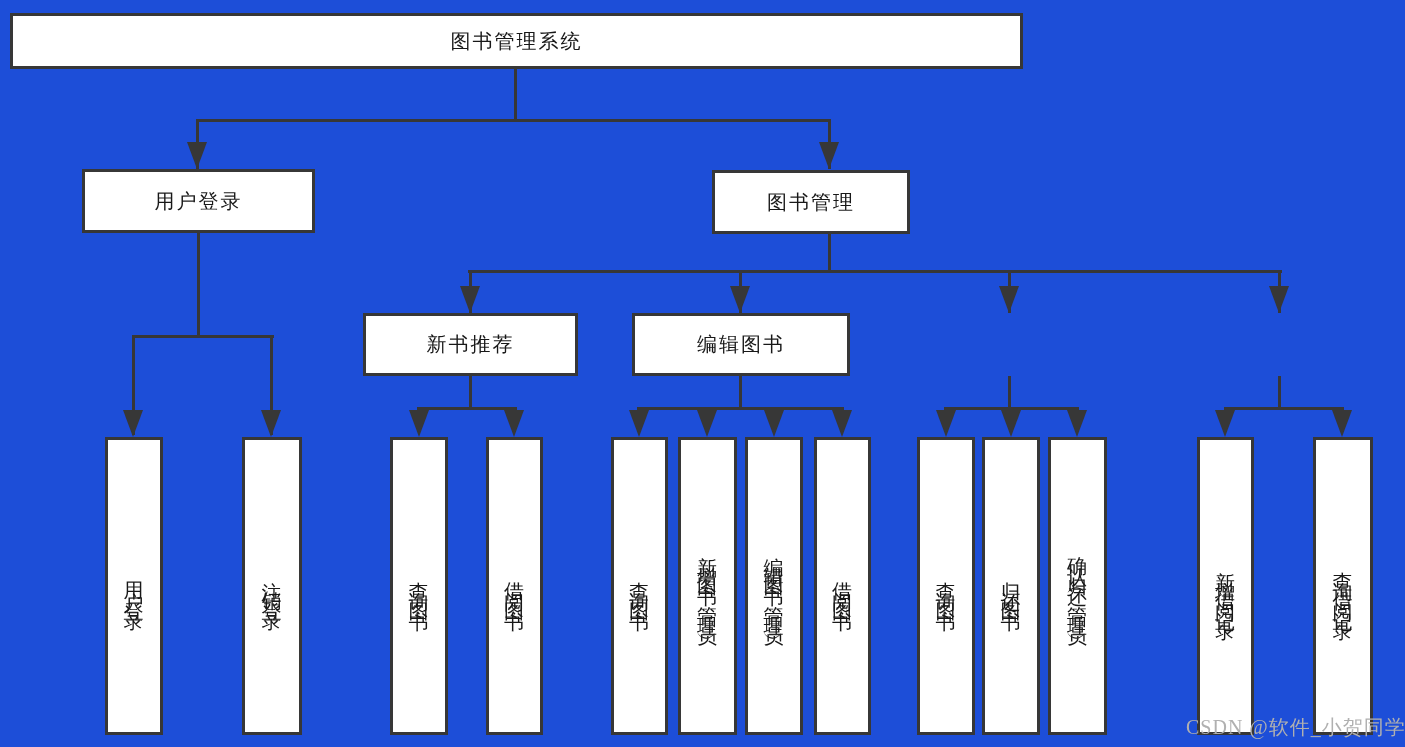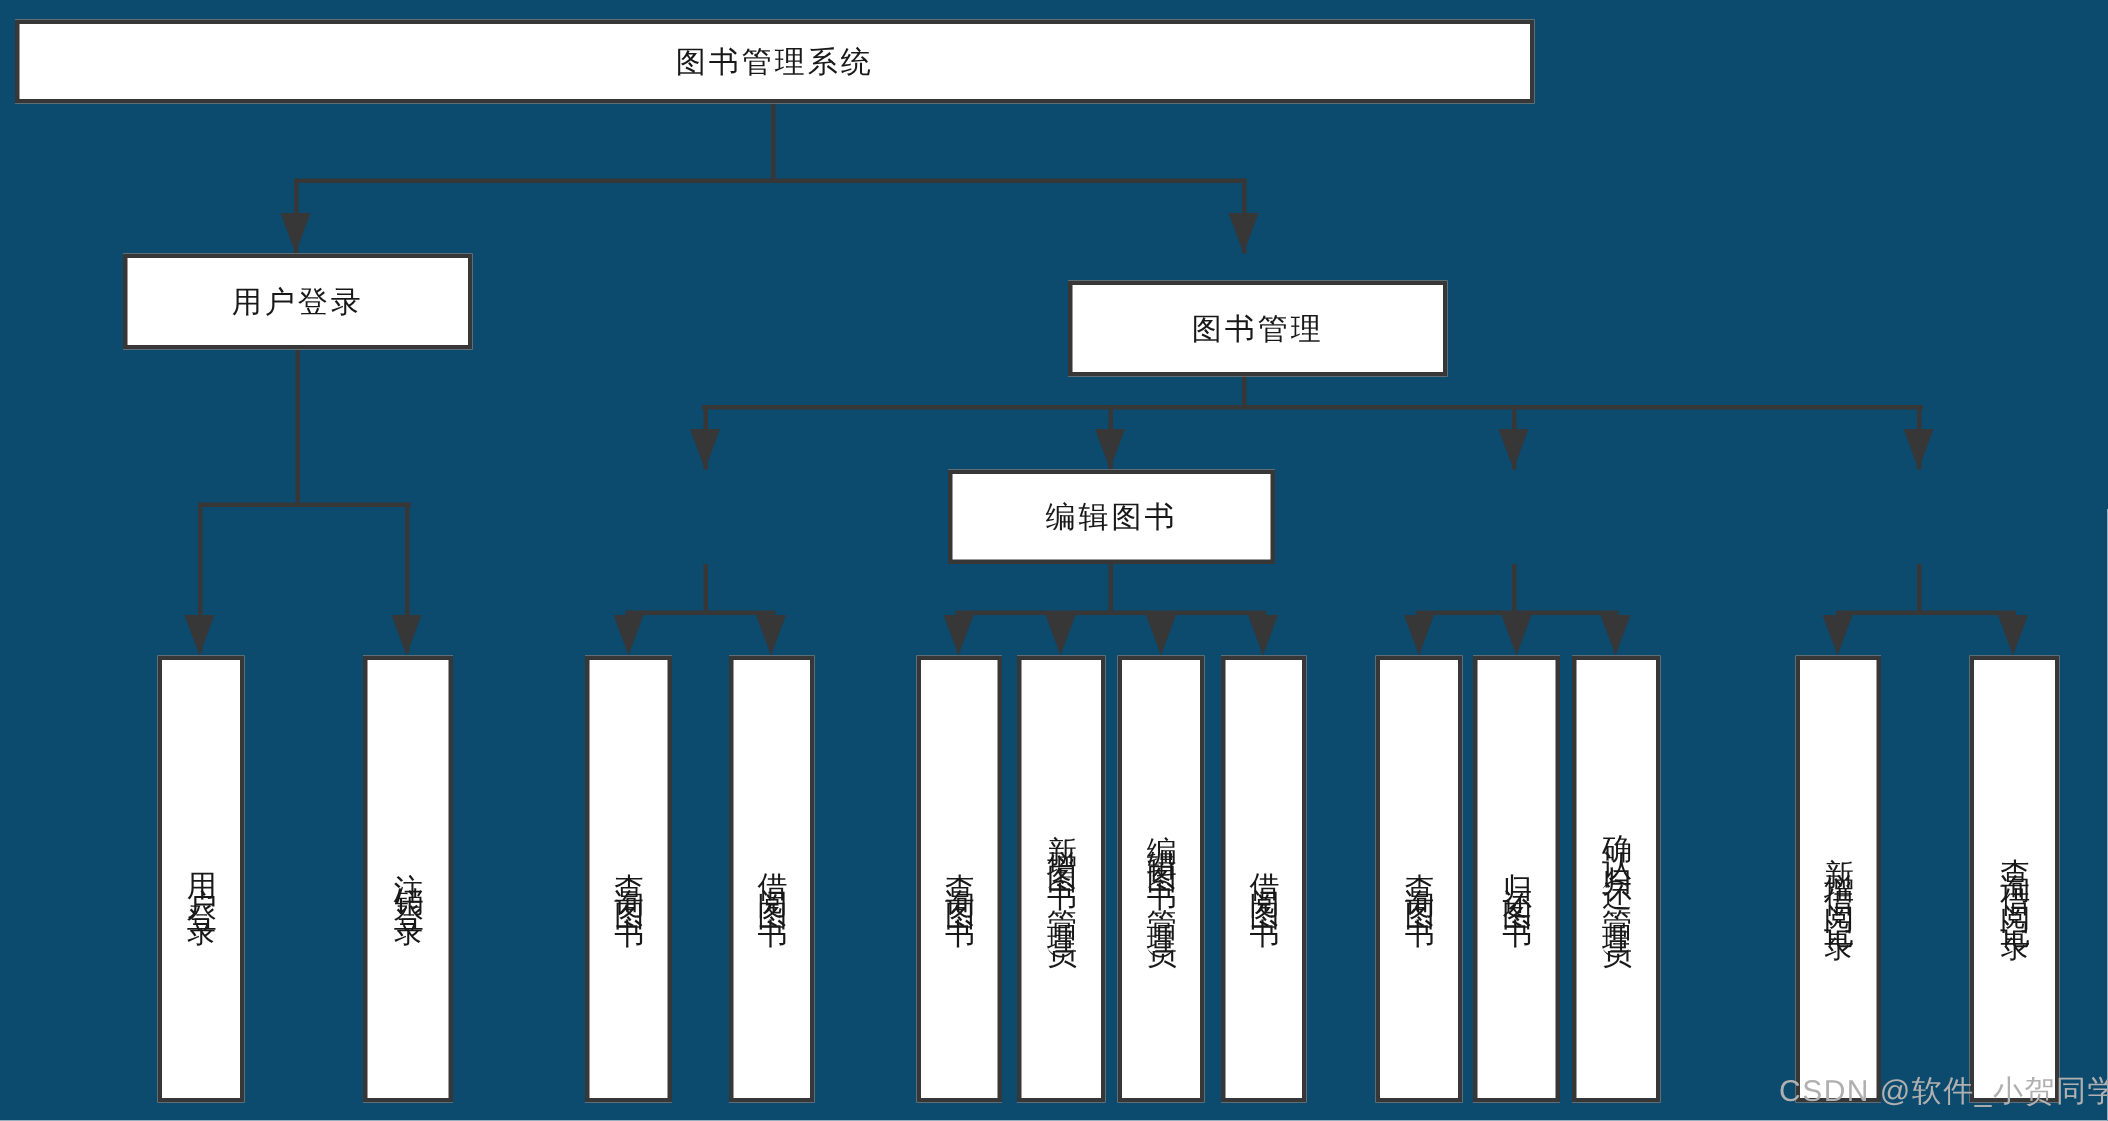--- a/index.html
+++ b/index.html
@@ -1,18 +1,18 @@
 <!DOCTYPE html>
 <html><head>
 <meta charset="utf-8">
 <style>
   html,body { margin:0; padding:0; background:#fff; }
   .stage {
-    position:relative; width:1405px; height:747px; background:#0c4a6e;
-    font-family:Liberation Sans, sans-serif; overflow:hidden;
+    position:relative; width:1405px; height:747px; background:#1d4ed8;
+    font-family:Liberation Serif, serif; overflow:hidden;
   }
   .box {
     position:absolute; background:#ffffff; border:3px solid #373737;
     box-sizing:border-box; display:flex; align-items:center; justify-content:center;
     z-index:2;
   }
   .box span { font-size:20px; color:#181818; letter-spacing:2px; white-space:nowrap; }
   .vbox span {
     writing-mode:vertical-rl; text-orientation:mixed;
     letter-spacing:10px; line-height:1; font-size:20px; white-space:normal;
@@ -79,24 +79,27 @@
   <div class="arrow" style="left:1215px;top:410px"></div>
   <div class="arrow" style="left:1332px;top:410px"></div>
 
   <div class="box" style="left:10px;top:13px;width:1013px;height:56px">
     <span>图书管理系统</span>
   </div>
 
   <div class="box" style="left:82px;top:169px;width:233px;height:64px">
     <span>用户登录</span>
   </div>
-  <div class="box" style="left:712px;top:187px;width:253px;height:64px">
+  <div class="box" style="left:712px;top:170px;width:198px;height:64px">
     <span>图书管理</span>
   </div>
 
+  <div class="box" style="left:363px;top:313px;width:215px;height:63px">
+    <span>新书推荐</span>
+  </div>
   <div class="box" style="left:632px;top:313px;width:218px;height:63px">
     <span>编辑图书</span>
   </div>
 
   <div class="box vbox" style="left:105px;top:437px;width:58px;height:298px">
     <span>用户登录</span>
   </div>
   <div class="box vbox" style="left:242px;top:437px;width:60px;height:298px">
     <span>注销登录</span>
   </div>

